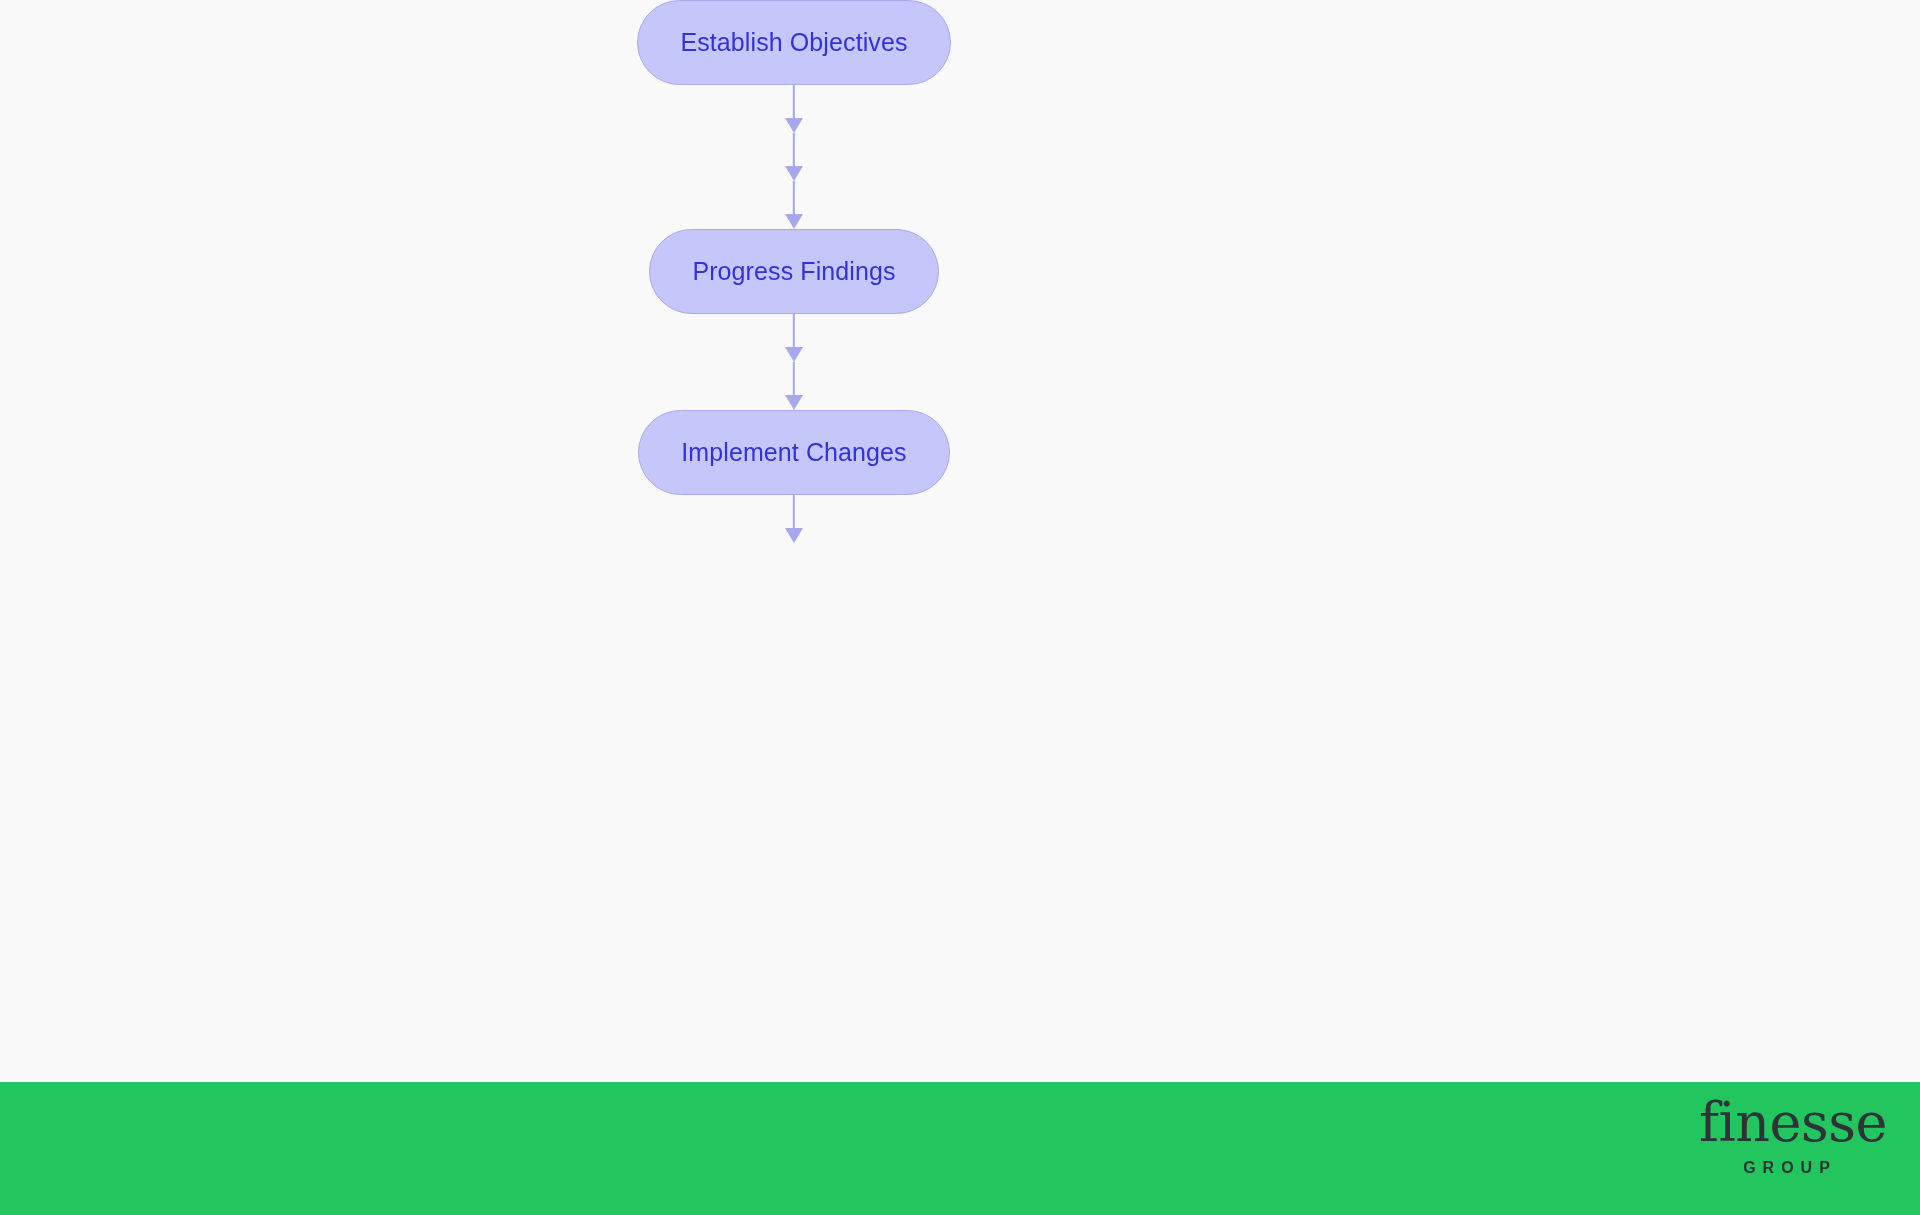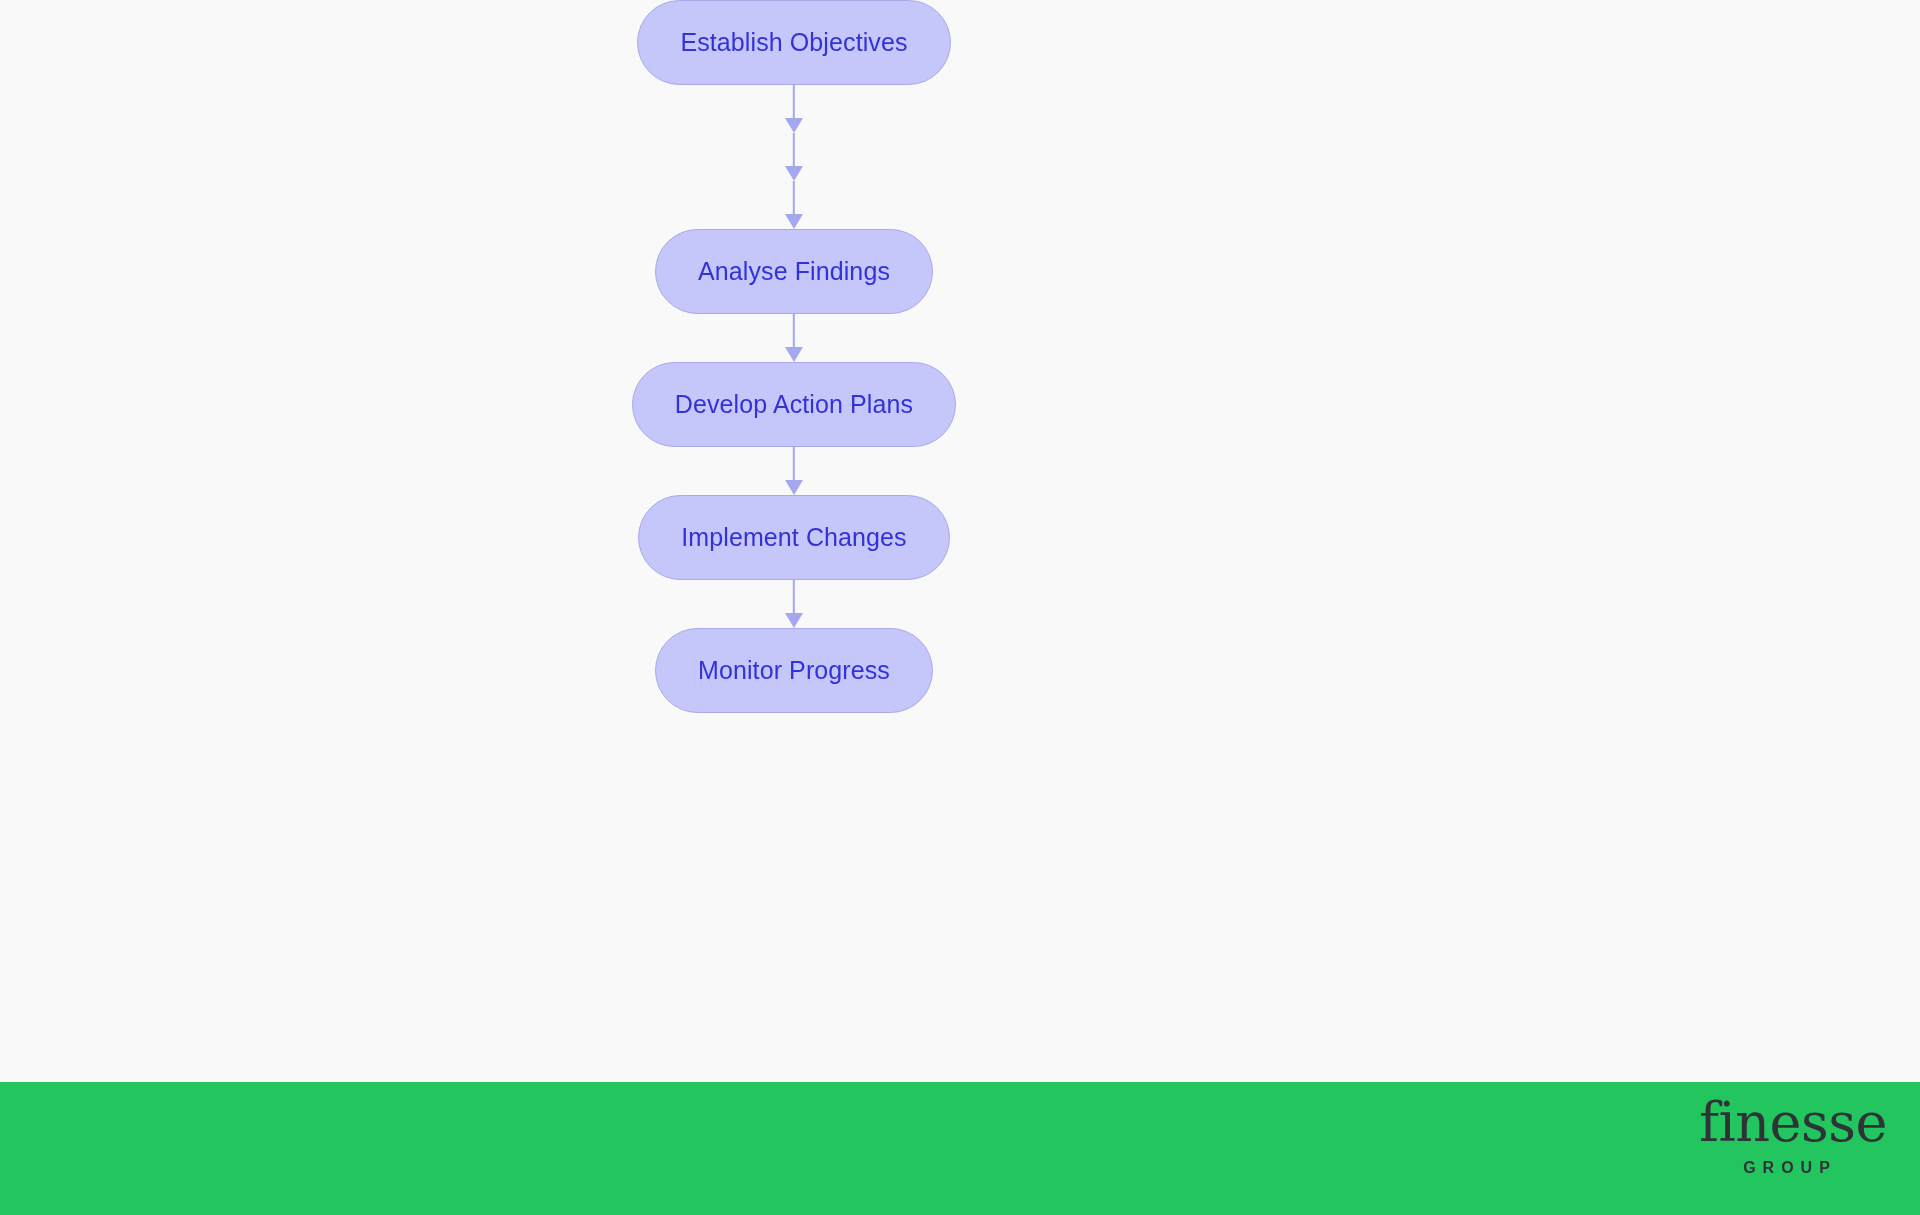--- a/index.html
+++ b/index.html
@@ -147,49 +147,43 @@
       <span class="head"></span>
     </div>
 
 
     <div class="connector">
       <span class="stem"></span>
       <span class="head"></span>
     </div>
 
     <div class="node">
-      <span class="node-label">Analyse Findings</span>
+      <span class="node-label">Progress Findings</span>
     </div>
 
     <div class="connector">
       <span class="stem"></span>
       <span class="head"></span>
     </div>
 
-    <div class="node">
-      <span class="node-label">Develop Action Plans</span>
-    </div>
 
     <div class="connector">
       <span class="stem"></span>
       <span class="head"></span>
     </div>
 
     <div class="node">
       <span class="node-label">Implement Changes</span>
     </div>
 
     <div class="connector">
       <span class="stem"></span>
       <span class="head"></span>
     </div>
 
-    <div class="node">
-      <span class="node-label">Monitor Progress</span>
-    </div>
 
   </div>
 </div>
 
 <div class="footer">
   <div class="logo">
     <span class="logo-word">finesse</span>
     <span class="logo-sub">GROUP</span>
   </div>
 </div>

